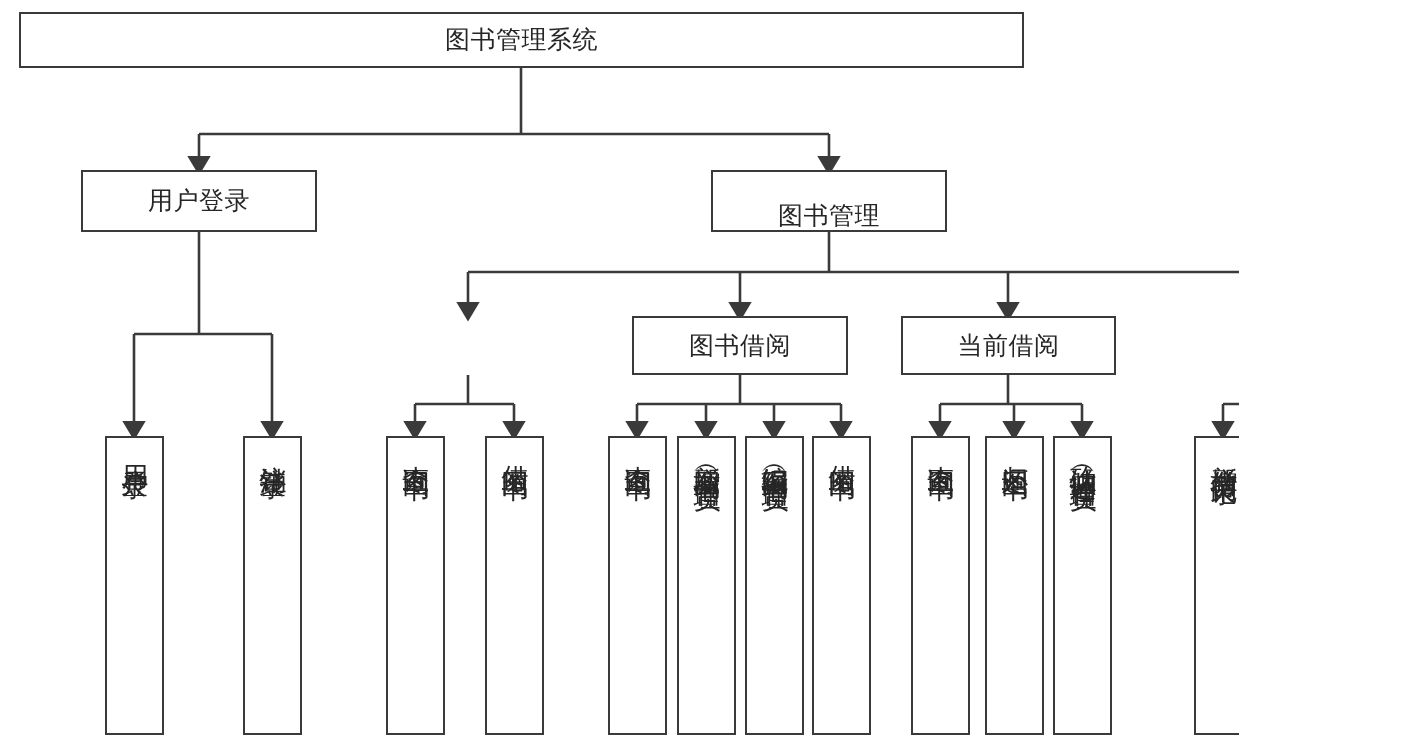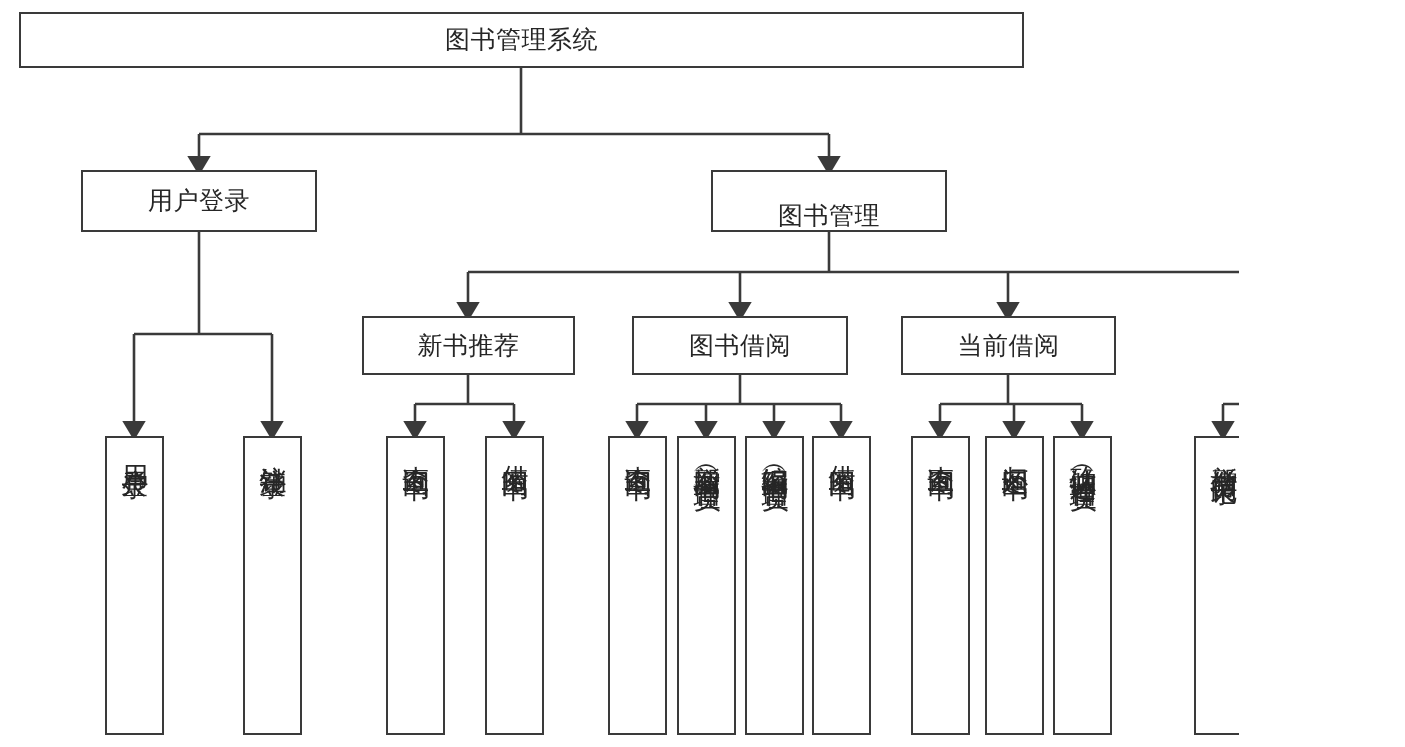--- a/index.html
+++ b/index.html
@@ -132,23 +132,20 @@
     <span class="node-label">图书管理系统</span>
   </div>
 
   <div class="node horiz" style="left: 81px; top: 170px; width: 236px; height: 62px;">
     <span class="node-label">用户登录</span>
   </div>
   <div class="node horiz" style="left: 711px; top: 170px; width: 236px; height: 62px; align-items: flex-end;">
     <span class="node-label">图书管理</span>
   </div>
 
-  <div class="node horiz" style="left: 362px; top: 316px; width: 213px; height: 59px;">
-    <span class="node-label">新书推荐</span>
-  </div>
   <div class="node horiz" style="left: 632px; top: 316px; width: 216px; height: 59px; justify-content: center;">
     <span class="node-label">图书借阅</span>
   </div>
   <div class="node horiz" style="left: 901px; top: 316px; width: 215px; height: 59px;">
     <span class="node-label">当前借阅</span>
   </div>
 
   <div class="node vert" style="left: 105px; top: 436px; width: 59px; height: 299px;">
     <span class="node-label">用户登录</span>
   </div>

